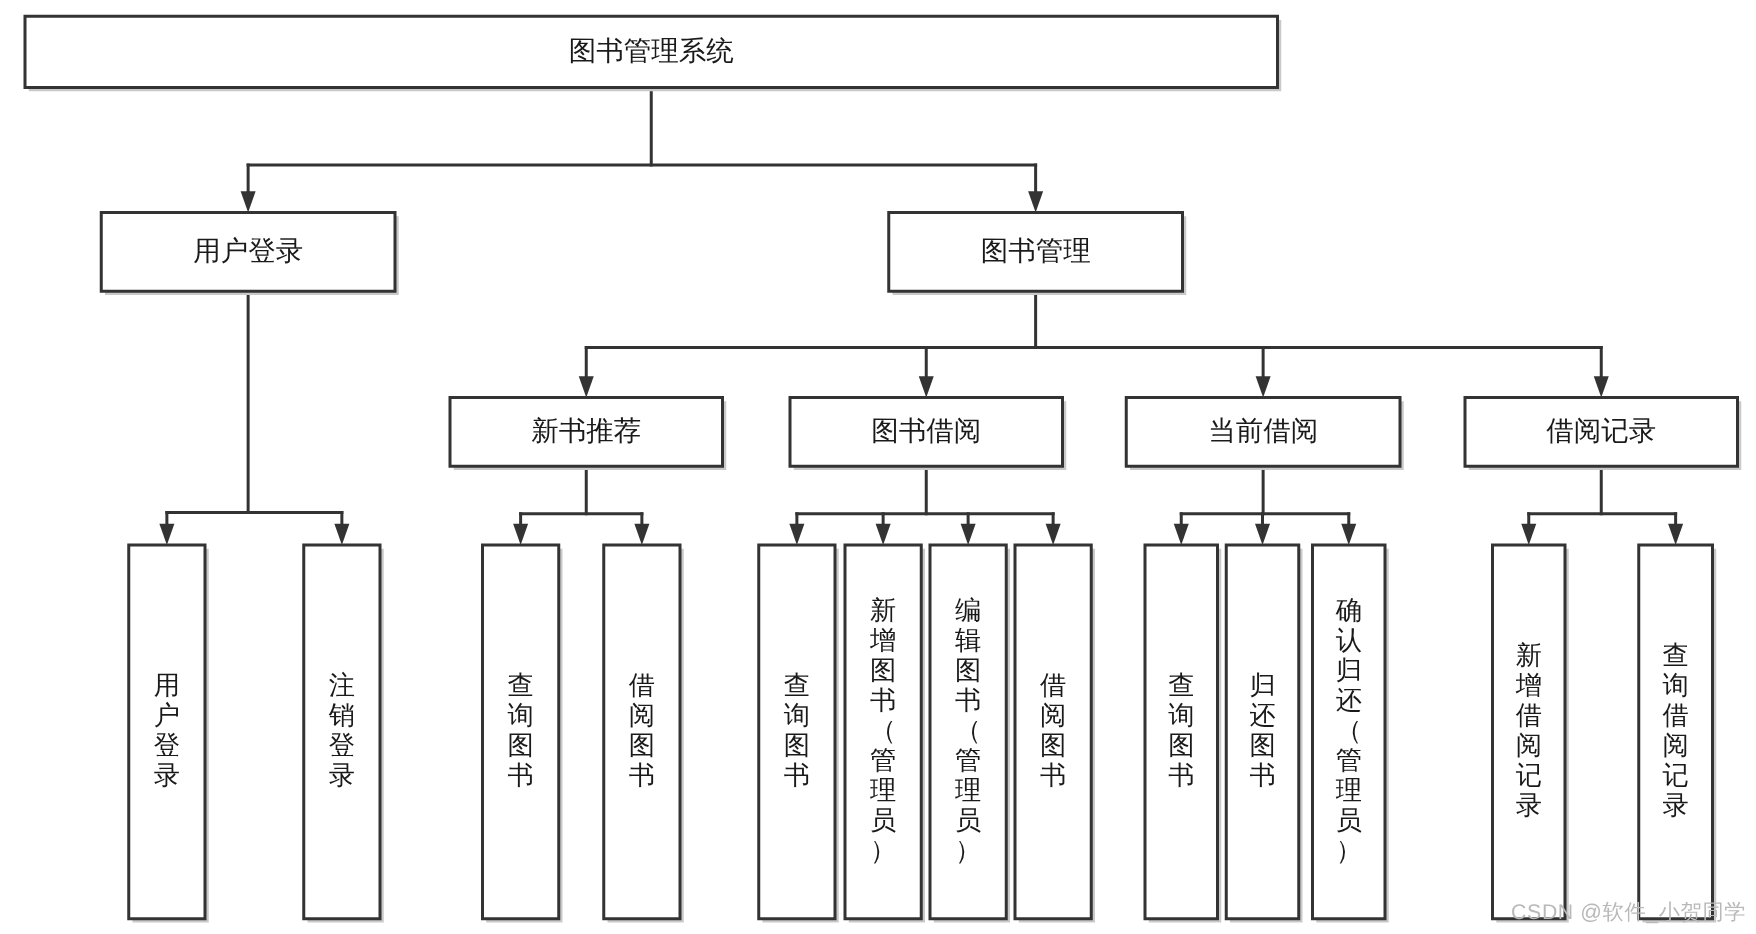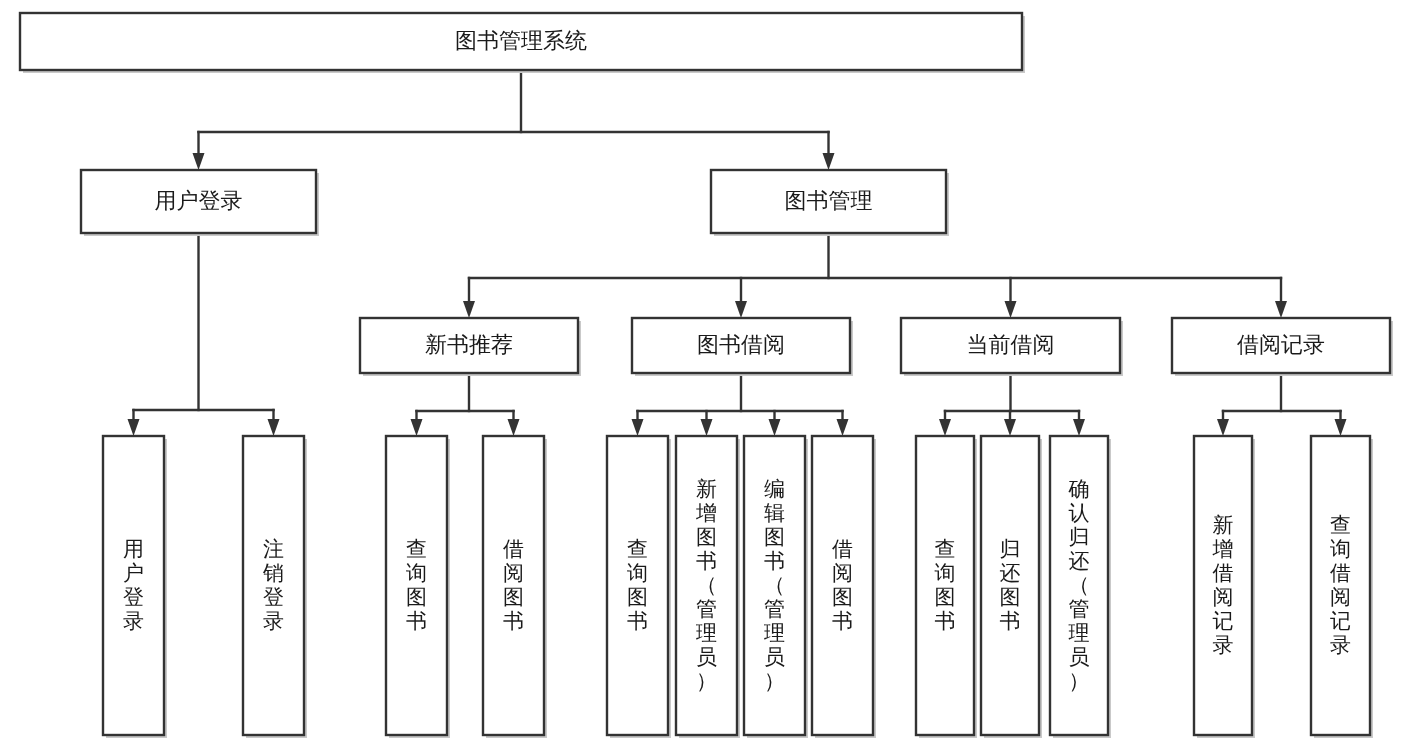--- a/index.html
+++ b/index.html
@@ -222,13 +222,14 @@
           <rect x="1194" y="436" width="58" height="299" class="node-box"></rect>
           <text x="1223" class="node-label vertical"><tspan x="1223" y="525.5">新</tspan><tspan x="1223" y="549.5">增</tspan><tspan x="1223" y="573.5">借</tspan><tspan x="1223" y="597.5">阅</tspan><tspan x="1223" y="621.5">记</tspan><tspan x="1223" y="645.5">录</tspan></text>
         </g>
         <g>
           <rect x="1314" y="439" width="59" height="299" class="node-shadow"></rect>
           <rect x="1311" y="436" width="59" height="299" class="node-box"></rect>
           <text x="1340.5" class="node-label vertical"><tspan x="1340.5" y="525.5">查</tspan><tspan x="1340.5" y="549.5">询</tspan><tspan x="1340.5" y="573.5">借</tspan><tspan x="1340.5" y="597.5">阅</tspan><tspan x="1340.5" y="621.5">记</tspan><tspan x="1340.5" y="645.5">录</tspan></text>
         </g>
       </g>
   </svg>
+  <div class="watermark">CSDN @软件_小贺同学</div>
 </div>
 
 </body></html>

